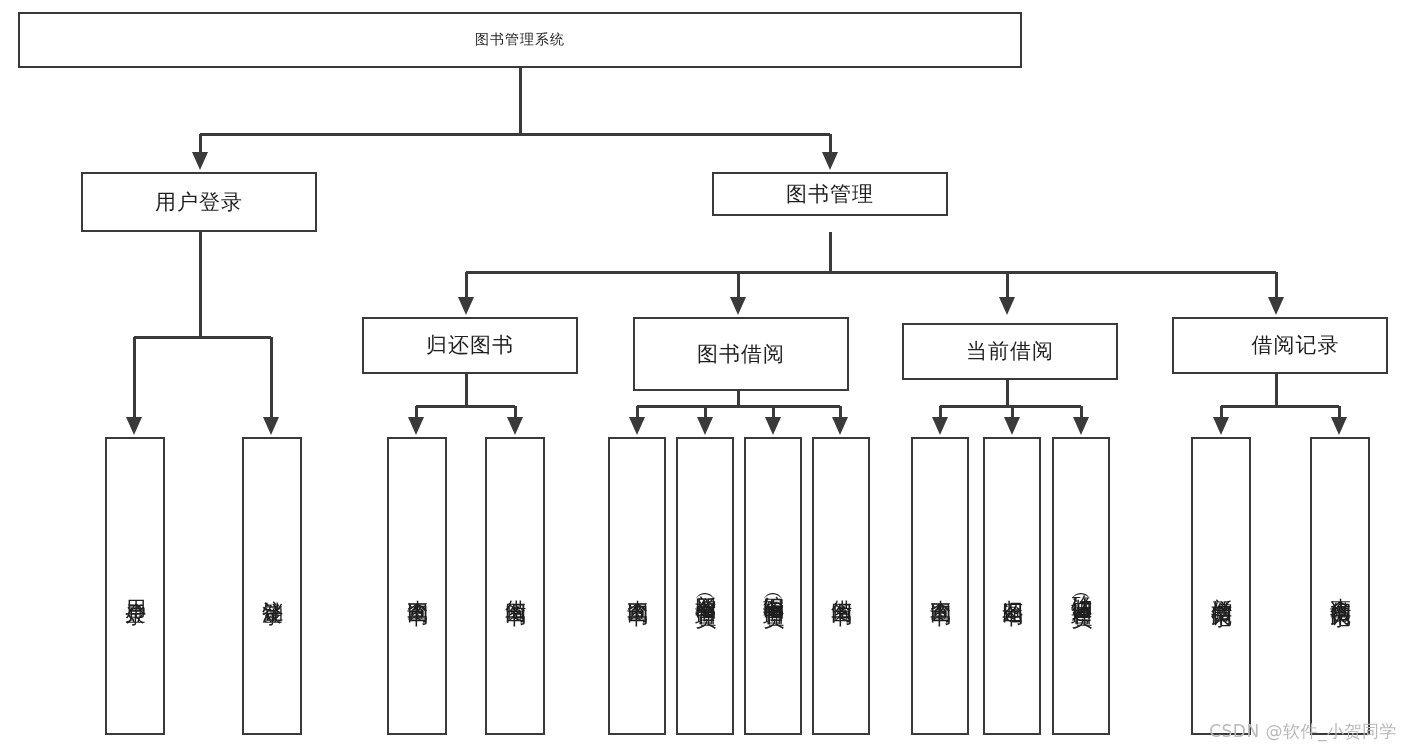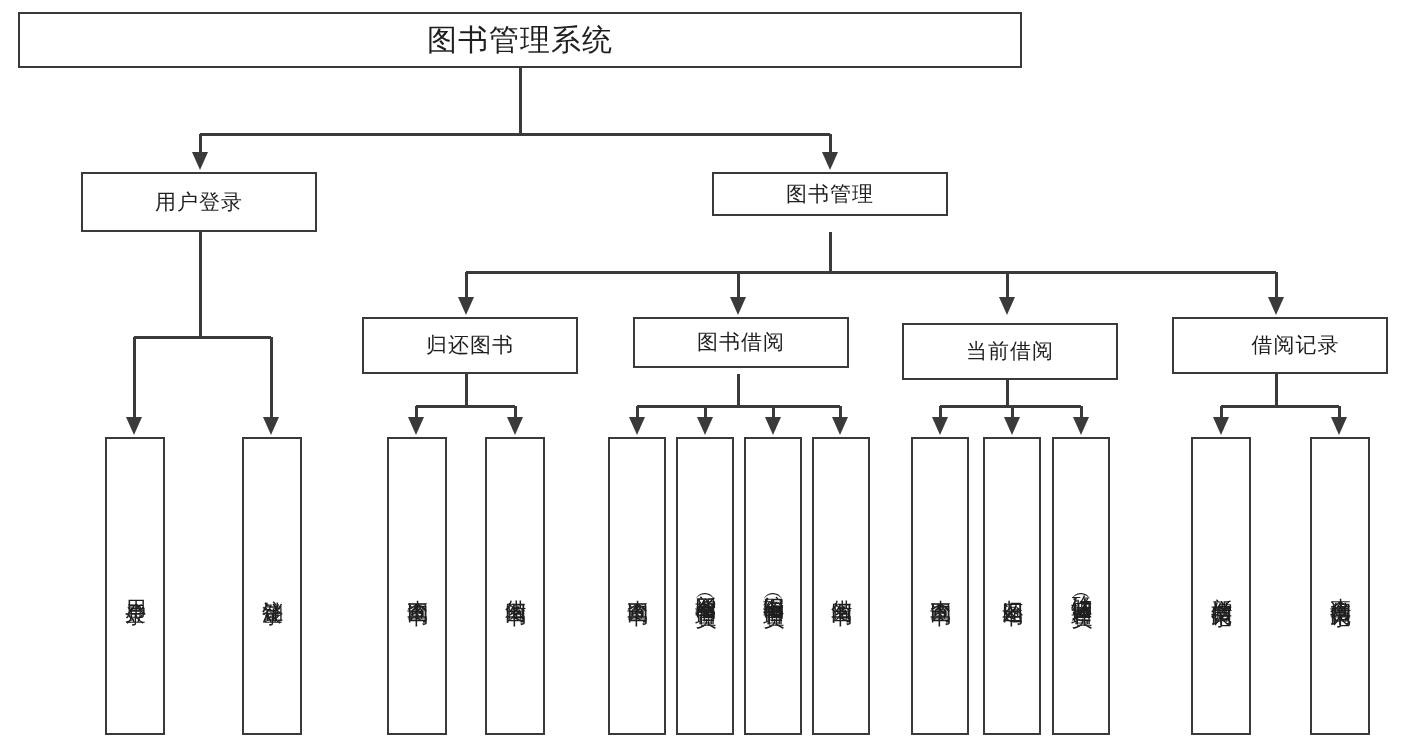--- a/index.html
+++ b/index.html
@@ -21,21 +21,21 @@
     justify-content:center;
     text-align:center;
   }
   .node .label{
     font-size:21px;
     line-height:1.25;
     letter-spacing:1px;
     color:#1f1f1f;
     user-select:none;
   }
-  .node.root .label{font-size:30px;}
+  .node.root .label{font-size:14px;}
   .node.leaf{
     border-width:2.5px;
   }
   .node.leaf .label{
     writing-mode:vertical-rl;
     text-orientation:upright;
     font-size:21px;
     line-height:1.12;
     letter-spacing:2px;
     white-space:nowrap;
@@ -125,21 +125,21 @@
       </div>
       <div class="node level2" style="left: 81px; top: 172px; width: 236px; height: 60px;">
         <span class="label">用户登录</span>
       </div>
       <div class="node level2" style="left: 712px; top: 172px; width: 236px; height: 44px;">
         <span class="label">图书管理</span>
       </div>
       <div class="node level3" style="left: 362px; top: 317px; width: 216px; height: 57px;">
         <span class="label">归还图书</span>
       </div>
-      <div class="node level3" style="left: 633px; top: 317px; width: 216px; height: 51px;">
+      <div class="node level3" style="left: 633px; top: 317px; width: 216px; height: 74px;">
         <span class="label">图书借阅</span>
       </div>
       <div class="node level3" style="left: 902px; top: 323px; width: 216px; height: 57px;">
         <span class="label">当前借阅</span>
       </div>
       <div class="node level3" style="left: 1172px; top: 317px; width: 216px; height: 57px; padding-left: 31px;">
         <span class="label">借阅记录</span>
       </div>
       <div class="node leaf" style="left: 105px; top: 437px; width: 60px; height: 298px;">
         <span class="label">用户登录</span>
@@ -175,13 +175,14 @@
         <span class="label">确认归还（管理员）</span>
       </div>
       <div class="node leaf" style="left: 1191px; top: 437px; width: 60px; height: 298px;">
         <span class="label">新增借阅记录</span>
       </div>
       <div class="node leaf" style="left: 1310px; top: 437px; width: 60px; height: 298px;">
         <span class="label">查询借阅记录</span>
       </div>
     </div>
 
+  <div class="watermark">CSDN @软件_小贺同学</div>
 </div>
 
 </body></html>

